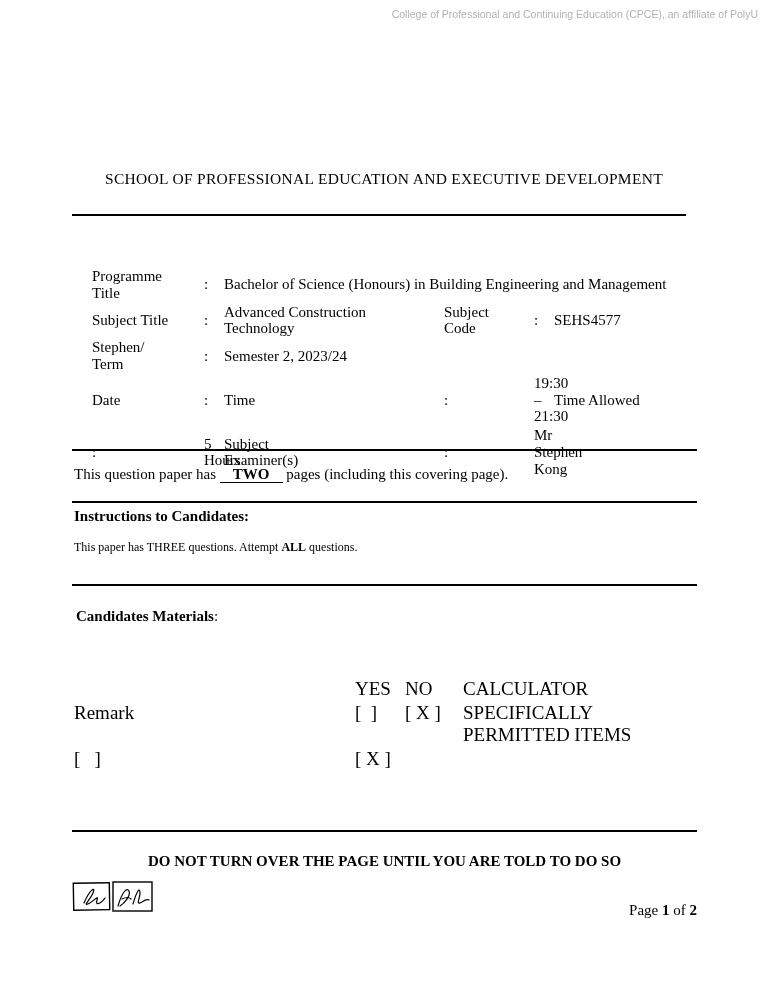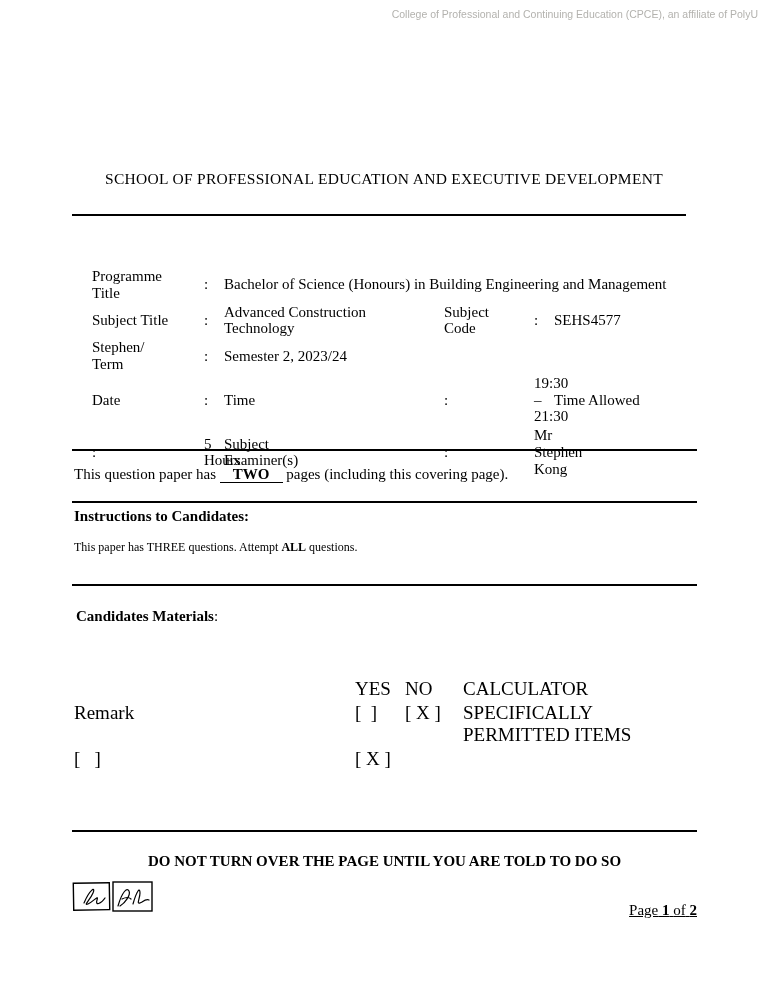--- a/index.html
+++ b/index.html
@@ -60,21 +60,21 @@
     margin-top:39px;
   }
   .brackets { white-space:pre; }
   .remark { text-align:justify; }
 
   .warning {
     position:absolute; left:72px; top:853px; width:625px;
     text-align:center; font-size:15px; font-weight:bold;
   }
   .sig { position:absolute; left:72px; top:879px; }
-  .pageno { position:absolute; left:72px; top:902px; width:625px; text-align:right; font-size:15px;text-decoration:underline; }
+  .pageno { position:absolute; left:72px; top:902px; width:625px; text-align:right; font-size:15px; }
 </style>
 </head>
 <body>
 
 <div class="page">
 
   <div class="affil">College of Professional and Continuing Education (CPCE), an affiliate of PolyU</div>
 
   <div class="school">SCHOOL OF PROFESSIONAL EDUCATION AND EXECUTIVE DEVELOPMENT</div>
 

